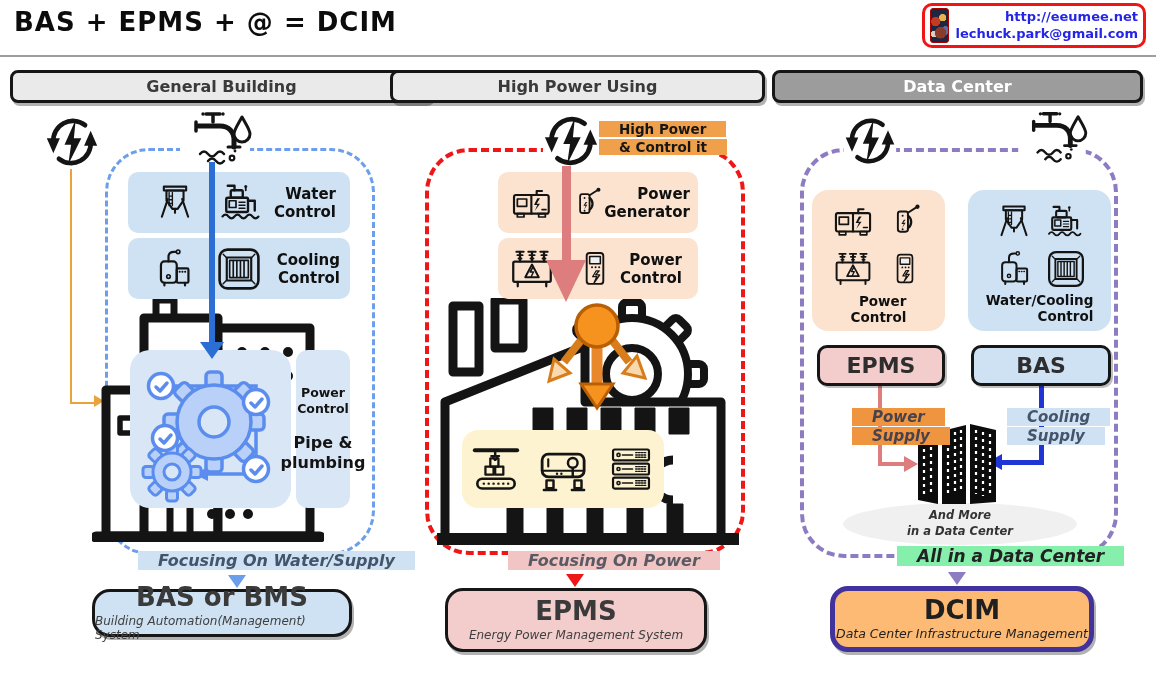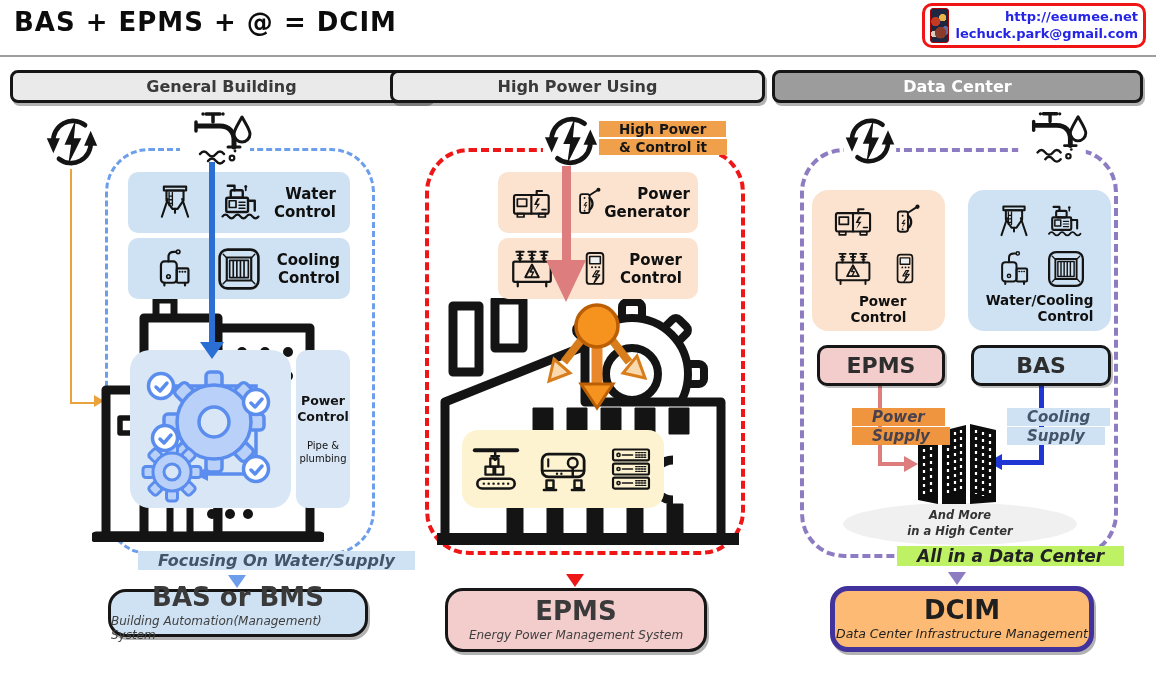--- a/index.html
+++ b/index.html
@@ -332,32 +332,32 @@
           </g>
       </g>
     </svg>
   </div>
 
   <div class="abs" style="left:296px;top:350px;width:54px;height:158px;background:#d8e6f6;border-radius:12px;z-index:2;display:flex;flex-direction:column;align-items:center;justify-content:center;gap:16px">
     <div style="font-size:12.5px;font-weight:bold;text-align:center;line-height:1.25">
       <div>Power</div>
       <div>Control</div>
     </div>
-    <div style="font-size:10px;font-weight:normal;text-align:center;line-height:1.25">
+    <div style="font-size:16px;font-weight:bold;text-align:center;line-height:1.25">
       <div>Pipe &amp;</div>
       <div>plumbing</div>
     </div>
   </div>
 
   <div class="abs focus" style="left:138px;top:551px;color:#44546a">
     <span class="hl" style="background:#cfe2f3">Focusing On Water/Supply</span>
   </div>
   <div class="abs tri-down" style="left:228px;top:575px;border-top-color:#6d9eeb"></div>
 
-  <div class="abs result" style="left:108px;top:589px;width:260px;height:48px;border-width:3.5px">
+  <div class="abs result" style="left:92px;top:589px;width:260px;height:48px;border-width:3.5px">
     <div class="rt">BAS or BMS</div>
     <div class="rs">Building Automation(Management) System</div>
   </div>
 
   <div id="cont-high" class="abs dashed"></div>
 
   <svg class="abs icon" style="left:542px;top:112px;z-index:3" width="58" height="58" viewBox="0 0 60 60">
       <use href="#g-power"></use>
     </svg>
   <div class="abs" style="left:599px;top:120px;font-size:13.5px;color:#161616;line-height:1.35;z-index:3">
@@ -438,20 +438,23 @@
         <use href="#g-conveyor"></use>
       </svg>
     <svg class="icon" width="56" height="56" viewBox="0 0 64 64">
         <use href="#g-machine"></use>
       </svg>
     <svg class="icon" width="50" height="50" viewBox="0 0 64 64">
         <use href="#g-servers"></use>
       </svg>
   </div>
 
+  <div class="abs focus" style="left:508px;top:551px;color:#5a5a64">
+    <span class="hl" style="background:#f2c5c5">Focusing On Power</span>
+  </div>
   <div class="abs tri-down" style="left:566px;top:574px;border-top-color:#ee1616"></div>
 
   <div class="abs result" style="left:445px;top:588px;width:262px;height:64px;background:#f3cccc;border-width:3.5px">
     <div class="rt">EPMS</div>
     <div class="rs">Energy Power Management System</div>
   </div>
 
   <div id="cont-dc" class="abs dashed"></div>
 
   <svg class="abs icon" style="left:843px;top:114px;z-index:3" width="54" height="54" viewBox="0 0 60 60">
@@ -521,34 +524,34 @@
   <div class="abs" style="left:1039px;top:386px;width:5px;height:78px;background:#1f35d4;z-index:2"></div>
   <div class="abs" style="left:1002px;top:460px;width:42px;height:5px;background:#1f35d4;z-index:2"></div>
   <div class="abs tri-left" style="left:988px;top:454px;border-right-color:#1f35d4;z-index:2"></div>
   <div class="abs ital" style="left:1007px;top:408px;font-size:15px;font-weight:bold;color:#44546a;line-height:1.25;z-index:4">
     <span class="hl" style="background:#cfe2f3">Cooling</span><br>
     <span class="hl" style="background:#cfe2f3">Supply</span>
   </div>
 
   <div class="abs" style="left:843px;top:503px;width:234px;height:42px;background:#f0f0f0;border-radius:50%;z-index:1;display:flex;flex-direction:column;align-items:center;justify-content:center;font-size:11.5px;font-style:italic;font-weight:bold;color:#333;line-height:1.35">
     <div>And More</div>
-    <div>in a High Center</div>
+    <div>in a Data Center</div>
   </div>
 
   <svg class="abs" style="left:916px;top:416px;z-index:3" width="84" height="94" viewBox="0 0 84 94">
     <polygon points="2,24 22,17 22,88 2,84" fill="#0c0c0c"></polygon>
     <path d="M8,26 v52 M15,24 v52" stroke="#fff" stroke-width="2.2" stroke-dasharray="3,4"></path>
     <polygon points="26,15 50,9 50,88 26,88" fill="#0c0c0c"></polygon>
     <path d="M32,18 v62 M39,16 v62 M45,14 v62" stroke="#fff" stroke-width="2.2" stroke-dasharray="3,4"></path>
     <polygon points="54,8 80,14 80,86 54,88" fill="#0c0c0c"></polygon>
     <path d="M60,14 v64 M67,16 v64 M74,18 v62" stroke="#fff" stroke-width="2.2" stroke-dasharray="3,4"></path>
   </svg>
 
   <div class="abs focus" style="left:897px;top:546px;font-size:17px;color:#222">
-    <span class="hl" style="background:#bef264">All in a Data Center</span>
+    <span class="hl" style="background:#86efac">All in a Data Center</span>
   </div>
   <div class="abs tri-down" style="left:948px;top:572px;border-top-color:#8e7cc3"></div>
 
   <div class="abs result" style="left:830px;top:586px;width:264px;height:66px;background:#fdba74;border:5px solid #41339b">
     <div class="rt" style="color:#1f1f1f">DCIM</div>
     <div class="rs" style="color:#1f1f1f;font-size:12.5px">Data Center Infrastructure Management</div>
   </div>
 
 </div>
 

